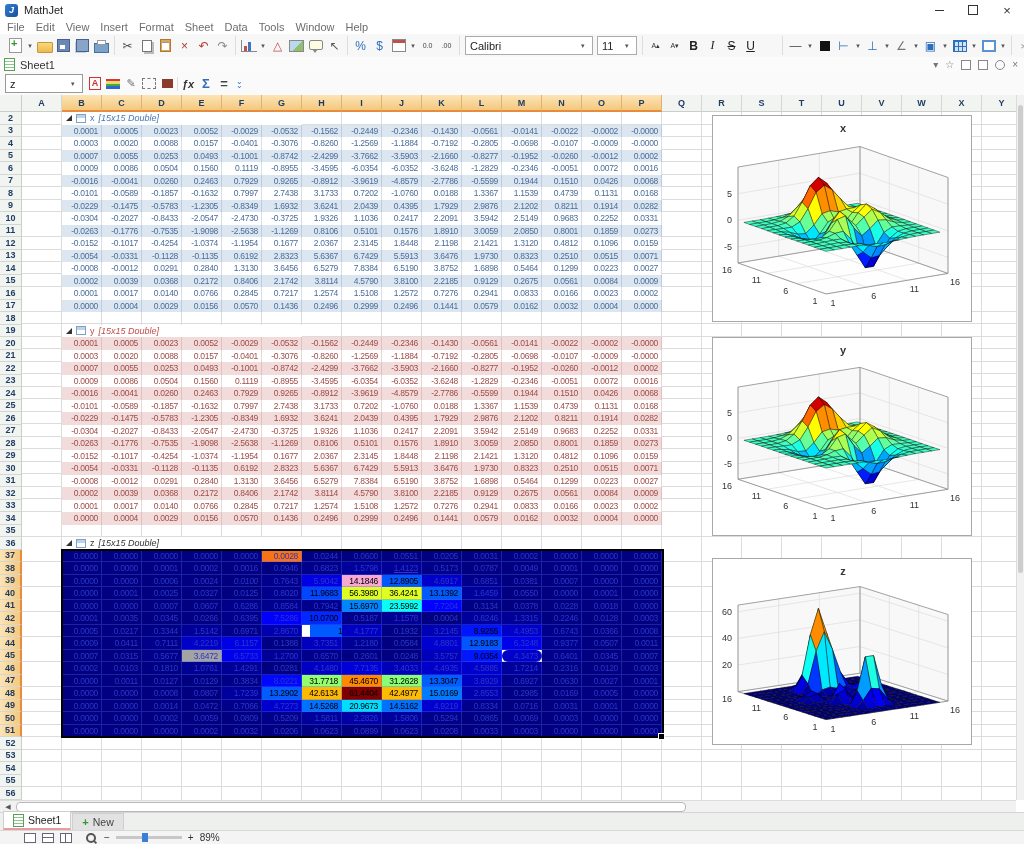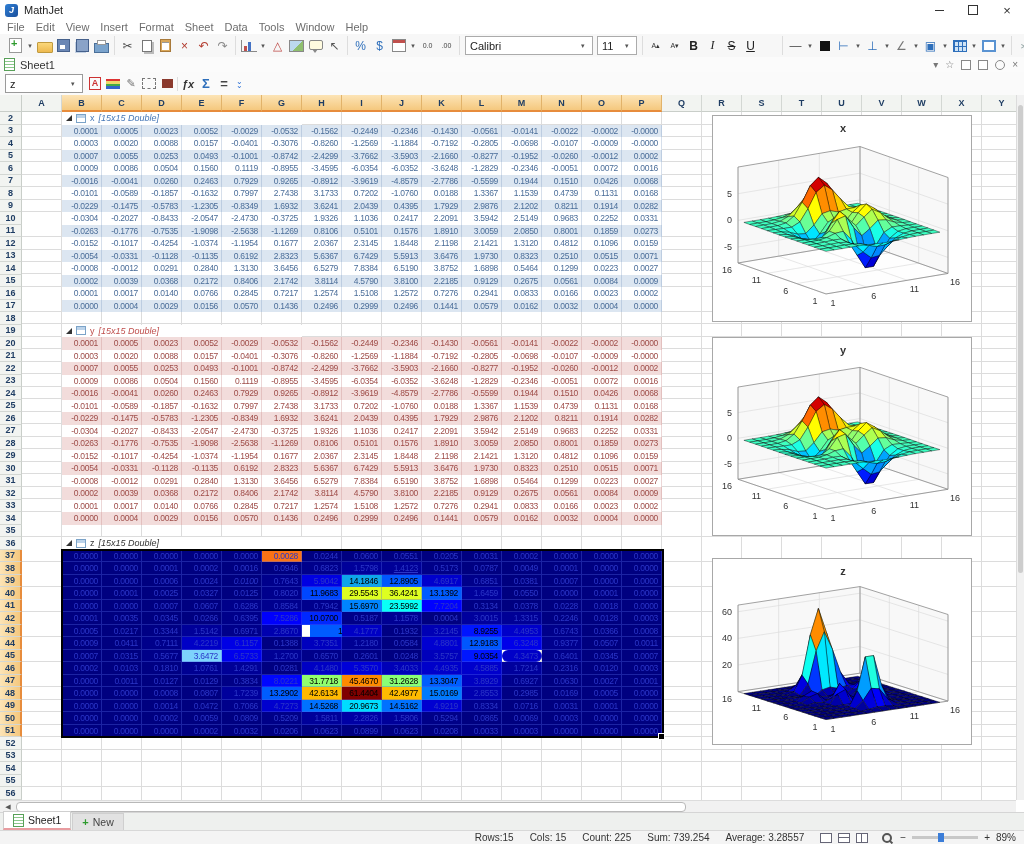--- a/index.html
+++ b/index.html
@@ -927,36 +927,36 @@
     <div class="cell cz" style="left: 542px; top: 467px; height: 12.5px; line-height: 12.5px; background: rgb(0, 0, 128); color: rgb(43, 54, 200);">0.0001</div>
     <div class="cell cz" style="left: 582px; top: 467px; height: 12.5px; line-height: 12.5px; background: rgb(0, 0, 128); color: rgb(43, 54, 200);">0.0000</div>
     <div class="cell cz" style="left: 622px; top: 467px; height: 12.5px; line-height: 12.5px; background: rgb(0, 0, 128); color: rgb(43, 54, 200);">0.0000</div>
     <div class="cell cz" style="left: 62px; top: 479.5px; height: 12.5px; line-height: 12.5px; background: rgb(0, 0, 128); color: rgb(43, 54, 200);">0.0000</div>
     <div class="cell cz" style="left: 102px; top: 479.5px; height: 12.5px; line-height: 12.5px; background: rgb(0, 0, 128); color: rgb(43, 54, 200);">0.0000</div>
     <div class="cell cz" style="left: 142px; top: 479.5px; height: 12.5px; line-height: 12.5px; background: rgb(0, 0, 128); color: rgb(43, 54, 200);">0.0006</div>
     <div class="cell cz" style="left: 182px; top: 479.5px; height: 12.5px; line-height: 12.5px; background: rgb(0, 0, 128); color: rgb(43, 54, 200);">0.0024</div>
     <div class="cell cz" style="left: 222px; top: 479.5px; height: 12.5px; line-height: 12.5px; background: rgb(0, 0, 128); color: rgb(43, 54, 200); font-style: italic;">0.0100</div>
     <div class="cell cz" style="left: 262px; top: 479.5px; height: 12.5px; line-height: 12.5px; background: rgb(0, 0, 140); color: rgb(43, 54, 200);">0.7643</div>
     <div class="cell cz" style="left: 302px; top: 479.5px; height: 12.5px; line-height: 12.5px; background: rgb(0, 0, 226); color: rgb(43, 54, 200);">5.9042</div>
-    <div class="cell cz" style="left: 342px; top: 479.5px; height: 12.5px; line-height: 12.5px; background: #0ea5e9; color: rgb(0, 0, 0);">14.1846</div>
+    <div class="cell cz" style="left: 342px; top: 479.5px; height: 12.5px; line-height: 12.5px; background: #f9a8d4; color: rgb(0, 0, 0);">14.1846</div>
     <div class="cell cz" style="left: 382px; top: 479.5px; height: 12.5px; line-height: 12.5px; background: rgb(0, 87, 255); color: rgb(0, 0, 0);">12.8905</div>
     <div class="cell cz" style="left: 422px; top: 479.5px; height: 12.5px; line-height: 12.5px; background: rgb(0, 0, 205); color: rgb(43, 54, 200);">4.6917</div>
     <div class="cell cz" style="left: 462px; top: 479.5px; height: 12.5px; line-height: 12.5px; background: rgb(0, 0, 139); color: rgb(43, 54, 200);">0.6851</div>
     <div class="cell cz" style="left: 502px; top: 479.5px; height: 12.5px; line-height: 12.5px; background: rgb(0, 0, 128); color: rgb(43, 54, 200);">0.0381</div>
     <div class="cell cz" style="left: 542px; top: 479.5px; height: 12.5px; line-height: 12.5px; background: rgb(0, 0, 128); color: rgb(43, 54, 200);">0.0007</div>
     <div class="cell cz" style="left: 582px; top: 479.5px; height: 12.5px; line-height: 12.5px; background: rgb(0, 0, 128); color: rgb(43, 54, 200);">0.0000</div>
     <div class="cell cz" style="left: 622px; top: 479.5px; height: 12.5px; line-height: 12.5px; background: rgb(0, 0, 128); color: rgb(43, 54, 200);">0.0000</div>
     <div class="cell cz" style="left: 62px; top: 492px; height: 12.5px; line-height: 12.5px; background: rgb(0, 0, 128); color: rgb(43, 54, 200);">0.0000</div>
     <div class="cell cz" style="left: 102px; top: 492px; height: 12.5px; line-height: 12.5px; background: rgb(0, 0, 128); color: rgb(43, 54, 200);">0.0001</div>
     <div class="cell cz" style="left: 142px; top: 492px; height: 12.5px; line-height: 12.5px; background: rgb(0, 0, 128); color: rgb(43, 54, 200);">0.0025</div>
     <div class="cell cz" style="left: 182px; top: 492px; height: 12.5px; line-height: 12.5px; background: rgb(0, 0, 128); color: rgb(43, 54, 200);">0.0327</div>
     <div class="cell cz" style="left: 222px; top: 492px; height: 12.5px; line-height: 12.5px; background: rgb(0, 0, 128); color: rgb(43, 54, 200);">0.0125</div>
     <div class="cell cz" style="left: 262px; top: 492px; height: 12.5px; line-height: 12.5px; background: rgb(0, 0, 141); color: rgb(43, 54, 200);">0.8020</div>
     <div class="cell cz" style="left: 302px; top: 492px; height: 12.5px; line-height: 12.5px; background: rgb(0, 71, 255); color: rgb(0, 0, 0);">11.9683</div>
-    <div class="cell cz" style="left: 342px; top: 492px; height: 12.5px; line-height: 12.5px; background: rgb(222, 255, 33); color: rgb(0, 0, 0);">29.5543</div>
+    <div class="cell cz" style="left: 342px; top: 492px; height: 12.5px; line-height: 12.5px; background: rgb(222, 255, 33); color: rgb(0, 0, 0);">56.3980</div>
     <div class="cell cz" style="left: 382px; top: 492px; height: 12.5px; line-height: 12.5px; background: rgb(222, 255, 33); color: rgb(0, 0, 0);">36.4241</div>
     <div class="cell cz" style="left: 422px; top: 492px; height: 12.5px; line-height: 12.5px; background: rgb(0, 91, 255); color: rgb(0, 0, 0);">13.1392</div>
     <div class="cell cz" style="left: 462px; top: 492px; height: 12.5px; line-height: 12.5px; background: rgb(0, 0, 155); color: rgb(43, 54, 200);">1.6459</div>
     <div class="cell cz" style="left: 502px; top: 492px; height: 12.5px; line-height: 12.5px; background: rgb(0, 0, 128); color: rgb(43, 54, 200);">0.0550</div>
     <div class="cell cz" style="left: 542px; top: 492px; height: 12.5px; line-height: 12.5px; background: rgb(0, 0, 128); color: rgb(43, 54, 200);">0.0000</div>
     <div class="cell cz" style="left: 582px; top: 492px; height: 12.5px; line-height: 12.5px; background: rgb(0, 0, 128); color: rgb(43, 54, 200);">0.0001</div>
     <div class="cell cz" style="left: 622px; top: 492px; height: 12.5px; line-height: 12.5px; background: rgb(0, 0, 128); color: rgb(43, 54, 200);">0.0000</div>
     <div class="cell cz" style="left: 62px; top: 504.5px; height: 12.5px; line-height: 12.5px; background: rgb(0, 0, 128); color: rgb(43, 54, 200);">0.0000</div>
     <div class="cell cz" style="left: 102px; top: 504.5px; height: 12.5px; line-height: 12.5px; background: rgb(0, 0, 128); color: rgb(43, 54, 200);">0.0000</div>
     <div class="cell cz" style="left: 142px; top: 504.5px; height: 12.5px; line-height: 12.5px; background: rgb(0, 0, 128); color: rgb(43, 54, 200);">0.0007</div>
@@ -975,21 +975,21 @@
     <div class="cell cz" style="left: 62px; top: 517px; height: 12.5px; line-height: 12.5px; background: rgb(0, 0, 128); color: rgb(43, 54, 200);">0.0001</div>
     <div class="cell cz" style="left: 102px; top: 517px; height: 12.5px; line-height: 12.5px; background: rgb(0, 0, 128); color: rgb(43, 54, 200);">0.0035</div>
     <div class="cell cz" style="left: 142px; top: 517px; height: 12.5px; line-height: 12.5px; background: rgb(0, 0, 128); color: rgb(43, 54, 200);">0.0345</div>
     <div class="cell cz" style="left: 182px; top: 517px; height: 12.5px; line-height: 12.5px; background: rgb(0, 0, 128); color: rgb(43, 54, 200);">0.0266</div>
     <div class="cell cz" style="left: 222px; top: 517px; height: 12.5px; line-height: 12.5px; background: rgb(0, 0, 138); color: rgb(43, 54, 200);">0.6395</div>
     <div class="cell cz" style="left: 262px; top: 517px; height: 12.5px; line-height: 12.5px; background: rgb(0, 0, 252); color: rgb(43, 54, 200);">7.5286</div>
     <div class="cell cz" style="left: 302px; top: 517px; height: 12.5px; line-height: 12.5px; background: rgb(0, 40, 255); color: rgb(0, 0, 0);">10.0700</div>
     <div class="cell cz" style="left: 342px; top: 517px; height: 12.5px; line-height: 12.5px; background: rgb(0, 0, 136); color: rgb(43, 54, 200);">0.5187</div>
     <div class="cell cz" style="left: 382px; top: 517px; height: 12.5px; line-height: 12.5px; background: rgb(0, 0, 147); color: rgb(43, 54, 200);">1.1578</div>
     <div class="cell cz" style="left: 422px; top: 517px; height: 12.5px; line-height: 12.5px; background: rgb(0, 0, 128); color: rgb(43, 54, 200);">0.0004</div>
-    <div class="cell cz" style="left: 462px; top: 517px; height: 12.5px; line-height: 12.5px; background: rgb(0, 0, 157); color: rgb(43, 54, 200);">3.0015</div>
+    <div class="cell cz" style="left: 462px; top: 517px; height: 12.5px; line-height: 12.5px; background: rgb(0, 0, 157); color: rgb(43, 54, 200);">0.8246</div>
     <div class="cell cz" style="left: 502px; top: 517px; height: 12.5px; line-height: 12.5px; background: rgb(0, 0, 150); color: rgb(43, 54, 200);">1.3315</div>
     <div class="cell cz" style="left: 542px; top: 517px; height: 12.5px; line-height: 12.5px; background: rgb(0, 0, 131); color: rgb(43, 54, 200);">0.2246</div>
     <div class="cell cz" style="left: 582px; top: 517px; height: 12.5px; line-height: 12.5px; background: rgb(0, 0, 128); color: rgb(43, 54, 200);">0.0128</div>
     <div class="cell cz" style="left: 622px; top: 517px; height: 12.5px; line-height: 12.5px; background: rgb(0, 0, 128); color: rgb(43, 54, 200);">0.0003</div>
     <div class="cell cz" style="left: 62px; top: 529.5px; height: 12.5px; line-height: 12.5px; background: rgb(0, 0, 128); color: rgb(43, 54, 200);">0.0005</div>
     <div class="cell cz" style="left: 102px; top: 529.5px; height: 12.5px; line-height: 12.5px; background: rgb(0, 0, 128); color: rgb(43, 54, 200);">0.0217</div>
     <div class="cell cz" style="left: 142px; top: 529.5px; height: 12.5px; line-height: 12.5px; background: rgb(0, 0, 133); color: rgb(43, 54, 200);">0.3344</div>
     <div class="cell cz" style="left: 182px; top: 529.5px; height: 12.5px; line-height: 12.5px; background: rgb(0, 0, 153); color: rgb(43, 54, 200);">1.5142</div>
     <div class="cell cz" style="left: 222px; top: 529.5px; height: 12.5px; line-height: 12.5px; background: rgb(0, 0, 139); color: rgb(43, 54, 200);">0.6971</div>
     <div class="cell cz" style="left: 262px; top: 529.5px; height: 12.5px; line-height: 12.5px; background: rgb(0, 0, 175); color: rgb(43, 54, 200);">2.8670</div>
@@ -1013,40 +1013,40 @@
     <div class="cell cz" style="left: 382px; top: 542px; height: 12.5px; line-height: 12.5px; background: rgb(0, 0, 128); color: rgb(43, 54, 200);">0.0584</div>
     <div class="cell cz" style="left: 422px; top: 542px; height: 15px; line-height: 12.5px; background: rgb(0, 0, 209); color: rgb(43, 54, 200);">4.8801</div>
     <div class="cell cz" style="left: 462px; top: 542px; height: 12.5px; line-height: 12.5px; background: rgb(0, 87, 255); color: rgb(0, 0, 0);">12.9183</div>
     <div class="cell cz" style="left: 502px; top: 542px; height: 12.5px; line-height: 12.5px; background: rgb(0, 0, 233); color: rgb(43, 54, 200);">6.3248</div>
     <div class="cell cz" style="left: 542px; top: 542px; height: 12.5px; line-height: 12.5px; background: rgb(0, 0, 143); color: rgb(43, 54, 200);">0.9377</div>
     <div class="cell cz" style="left: 582px; top: 542px; height: 12.5px; line-height: 12.5px; background: rgb(0, 0, 128); color: rgb(43, 54, 200);">0.0507</div>
     <div class="cell cz" style="left: 622px; top: 542px; height: 12.5px; line-height: 12.5px; background: rgb(0, 0, 128); color: rgb(43, 54, 200);">0.0011</div>
     <div class="cell cz" style="left: 62px; top: 554.5px; height: 12.5px; line-height: 12.5px; background: rgb(0, 0, 128); color: rgb(43, 54, 200);">0.0007</div>
     <div class="cell cz" style="left: 102px; top: 554.5px; height: 12.5px; line-height: 12.5px; background: rgb(0, 0, 128); color: rgb(43, 54, 200);">0.0315</div>
     <div class="cell cz" style="left: 142px; top: 554.5px; height: 12.5px; line-height: 12.5px; background: rgb(0, 0, 137); color: rgb(43, 54, 200);">0.5677</div>
-    <div class="cell cz" style="left: 182px; top: 554.5px; height: 12.5px; line-height: 12.5px; background: #7dd3fc; color: rgb(43, 54, 200);">3.6472</div>
+    <div class="cell cz" style="left: 182px; top: 554.5px; height: 12.5px; line-height: 12.5px; background: #a3a3a3; color: rgb(43, 54, 200);">3.6472</div>
     <div class="cell cz" style="left: 222px; top: 554.5px; height: 12.5px; line-height: 12.5px; background: rgb(0, 0, 237); color: rgb(43, 54, 200);">6.5733</div>
     <div class="cell cz" style="left: 262px; top: 554.5px; height: 12.5px; line-height: 12.5px; background: rgb(0, 0, 149); color: rgb(43, 54, 200);">1.2700</div>
     <div class="cell cz" style="left: 302px; top: 554.5px; height: 12.5px; line-height: 12.5px; background: rgb(0, 0, 138); color: rgb(43, 54, 200);">0.6570</div>
     <div class="cell cz" style="left: 342px; top: 554.5px; height: 12.5px; line-height: 12.5px; background: rgb(0, 0, 132); color: rgb(43, 54, 200);">0.2601</div>
     <div class="cell cz" style="left: 382px; top: 554.5px; height: 12.5px; line-height: 12.5px; background: rgb(0, 0, 128); color: rgb(43, 54, 200);">0.0248</div>
     <div class="cell cz" style="left: 422px; top: 554.5px; height: 12.5px; line-height: 12.5px; background: rgb(0, 0, 187); color: rgb(43, 54, 200);">3.5757</div>
     <div class="cell cz" style="left: 462px; top: 554.5px; height: 12.5px; line-height: 12.5px; background: rgb(0, 23, 255); color: rgb(0, 0, 0);">9.0354</div>
     <div class="cell cz" style="left: 502px; top: 554.5px; height: 12.5px; line-height: 12.5px; background: rgb(0, 0, 200); color: rgb(43, 54, 200); border-radius: 6px;">4.3473</div>
     <div class="cell cz" style="left: 542px; top: 554.5px; height: 12.5px; line-height: 12.5px; background: rgb(0, 0, 138); color: rgb(43, 54, 200);">0.6401</div>
     <div class="cell cz" style="left: 582px; top: 554.5px; height: 12.5px; line-height: 12.5px; background: rgb(0, 0, 128); color: rgb(43, 54, 200);">0.0345</div>
     <div class="cell cz" style="left: 622px; top: 554.5px; height: 12.5px; line-height: 12.5px; background: rgb(0, 0, 128); color: rgb(43, 54, 200);">0.0007</div>
     <div class="cell cz" style="left: 62px; top: 567px; height: 12.5px; line-height: 12.5px; background: rgb(0, 0, 128); color: rgb(43, 54, 200);">0.0002</div>
     <div class="cell cz" style="left: 102px; top: 567px; height: 12.5px; line-height: 12.5px; background: rgb(0, 0, 128); color: rgb(43, 54, 200);">0.0103</div>
     <div class="cell cz" style="left: 142px; top: 567px; height: 12.5px; line-height: 12.5px; background: rgb(0, 0, 131); color: rgb(43, 54, 200);">0.1810</div>
     <div class="cell cz" style="left: 182px; top: 567px; height: 12.5px; line-height: 12.5px; background: rgb(0, 0, 145); color: rgb(43, 54, 200);">1.0761</div>
     <div class="cell cz" style="left: 222px; top: 567px; height: 12.5px; line-height: 12.5px; background: rgb(0, 0, 151); color: rgb(43, 54, 200);">1.4291</div>
     <div class="cell cz" style="left: 262px; top: 567px; height: 12.5px; line-height: 12.5px; background: rgb(0, 0, 128); color: rgb(43, 54, 200);">0.0281</div>
     <div class="cell cz" style="left: 302px; top: 567px; height: 12.5px; line-height: 12.5px; background: rgb(0, 0, 196); color: rgb(43, 54, 200);">4.1480</div>
-    <div class="cell cz" style="left: 342px; top: 567px; height: 12.5px; line-height: 12.5px; background: rgb(0, 0, 216); color: rgb(43, 54, 200);">5.3570</div>
+    <div class="cell cz" style="left: 342px; top: 567px; height: 12.5px; line-height: 12.5px; background: rgb(0, 0, 216); color: rgb(43, 54, 200);">7.7135</div>
     <div class="cell cz" style="left: 382px; top: 567px; height: 12.5px; line-height: 12.5px; background: rgb(0, 0, 184); color: rgb(43, 54, 200);">3.4033</div>
     <div class="cell cz" style="left: 422px; top: 567px; height: 12.5px; line-height: 12.5px; background: rgb(0, 0, 202); color: rgb(43, 54, 200);">4.4935</div>
     <div class="cell cz" style="left: 462px; top: 567px; height: 12.5px; line-height: 12.5px; background: rgb(0, 0, 204); color: rgb(43, 54, 200);">4.5885</div>
     <div class="cell cz" style="left: 502px; top: 567px; height: 12.5px; line-height: 12.5px; background: rgb(0, 0, 156); color: rgb(43, 54, 200);">1.7214</div>
     <div class="cell cz" style="left: 542px; top: 567px; height: 12.5px; line-height: 12.5px; background: rgb(0, 0, 131); color: rgb(43, 54, 200);">0.2316</div>
     <div class="cell cz" style="left: 582px; top: 567px; height: 12.5px; line-height: 12.5px; background: rgb(0, 0, 128); color: rgb(43, 54, 200);">0.0120</div>
     <div class="cell cz" style="left: 622px; top: 567px; height: 12.5px; line-height: 12.5px; background: rgb(0, 0, 128); color: rgb(43, 54, 200);">0.0003</div>
     <div class="cell cz" style="left: 62px; top: 579.5px; height: 12.5px; line-height: 12.5px; background: rgb(0, 0, 128); color: rgb(43, 54, 200);">0.0000</div>
     <div class="cell cz" style="left: 102px; top: 579.5px; height: 12.5px; line-height: 12.5px; background: rgb(0, 0, 128); color: rgb(43, 54, 200);">0.0011</div>
     <div class="cell cz" style="left: 142px; top: 579.5px; height: 12.5px; line-height: 12.5px; background: rgb(0, 0, 128); color: rgb(43, 54, 200);">0.0127</div>
@@ -1871,27 +1871,20 @@
     <span class="ic-sheetdoc" style="margin:0"></span>
     <span>Sheet1</span>
   </div>
   <div class="stab">
     <span class="ic-plusdoc">+</span>
     <span>New</span>
   </div>
 </div>
 
 <div class="statusbar">
-  <div class="sb-stats">
-    <span>Rows:15</span>
-    <span>Cols: 15</span>
-    <span>Count: 225</span>
-    <span>Sum: 739.254</span>
-    <span>Average: 3.28557</span>
-  </div>
   <div class="sb-views">
     <span class="sb-box"></span>
     <span class="sb-box b2"></span>
     <span class="sb-box b3"></span>
   </div>
   <div class="sb-zoom">
     <span class="ic-mag"></span>
     <span>−</span>
     <span class="ztrack">
         <span class="zthumb"></span>

